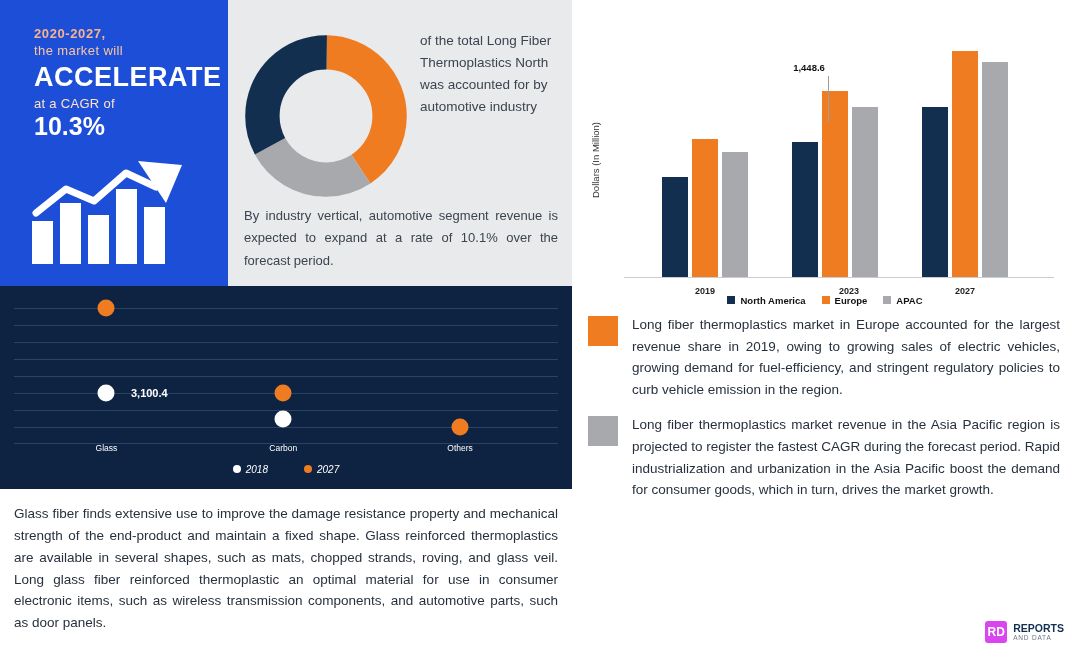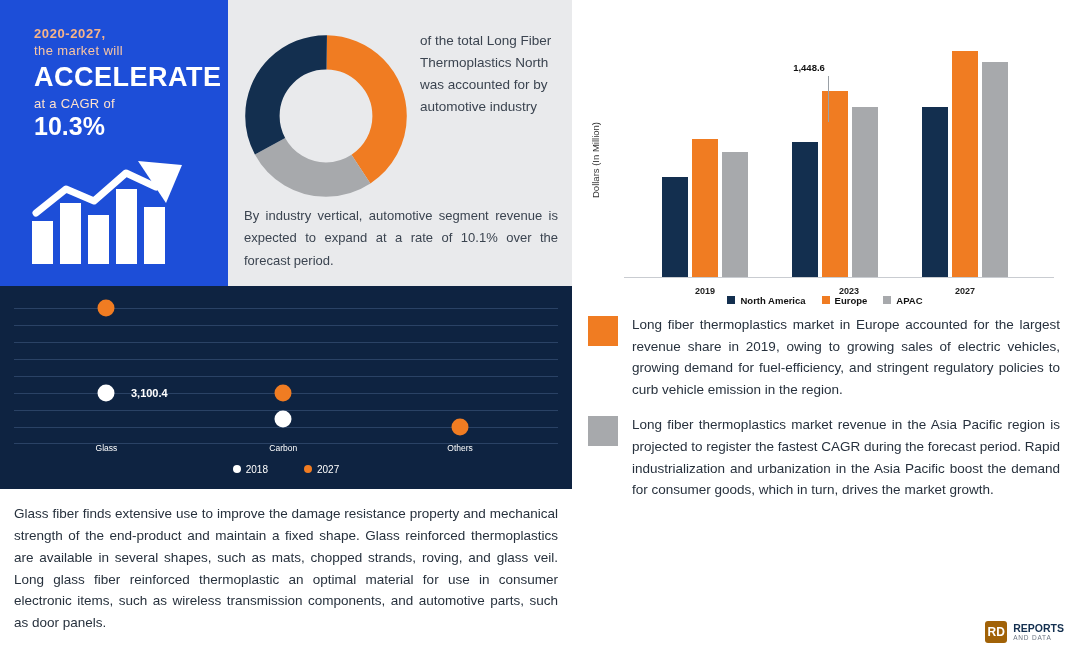--- a/index.html
+++ b/index.html
@@ -71,21 +71,21 @@
     position: absolute; color: #ffffff; font-size: 11px; font-weight: bold;
     transform: translateY(-50%);
   }
   .dot-xlabels { position: absolute; left: 14px; right: 14px; top: 157px; height: 14px; }
   .dot-xlabel {
     position: absolute; color: #ffffff; font-size: 8.5px; transform: translateX(-50%);
   }
   .dot-legend {
     position: absolute; left: 0; right: 0; top: 178px;
     display: flex; justify-content: center; gap: 36px;
-    font-size: 10px; color: #ffffff; align-items: center;
+    font-size: 10px; color: #ffffff; align-items: center; font-style: italic;
   }
   .dot-legend span.key { display: inline-block; width: 8px; height: 8px; border-radius: 50%; margin-right: 5px; }
 
   .left-bottom-text {
     height: 166px; background: #ffffff; padding: 14px 14px 0 14px;
     font-size: 13.5px; color: #27313d; line-height: 1.62; text-align: justify;
   }
 
   
   .right { width: 508px; height: 655px; background: #ffffff; position: relative; padding: 10px 14px 0 12px; }
@@ -120,21 +120,21 @@
 
   .bullets { padding: 4px 6px 0 4px; }
   .bullet { display: flex; margin-bottom: 14px; }
   .bullet .sw { width: 30px; height: 30px; flex: 0 0 30px; margin-right: 14px; margin-top: 2px; }
   .bullet p { font-size: 13.5px; color: #27313d; line-height: 1.6; text-align: justify; }
 
   .logo {
     position: absolute; right: 16px; bottom: 12px; display: flex; align-items: center;
   }
   .logo-mark {
-    width: 22px; height: 22px; border-radius: 3px; background: #a16207; color: #fff;
+    width: 22px; height: 22px; border-radius: 3px; background: #d946ef; color: #fff;
     font-size: 12px; font-weight: bold; display: flex; align-items: center; justify-content: center;
     margin-right: 6px;
   }
   .logo-txt1 { font-size: 10.5px; font-weight: bold; color: #132f4f; line-height: 1.05; }
   .logo-txt2 { font-size: 6.5px; color: #6b7480; letter-spacing: .8px; }
 </style>
 </head>
 <body>
 
 <div class="page">

